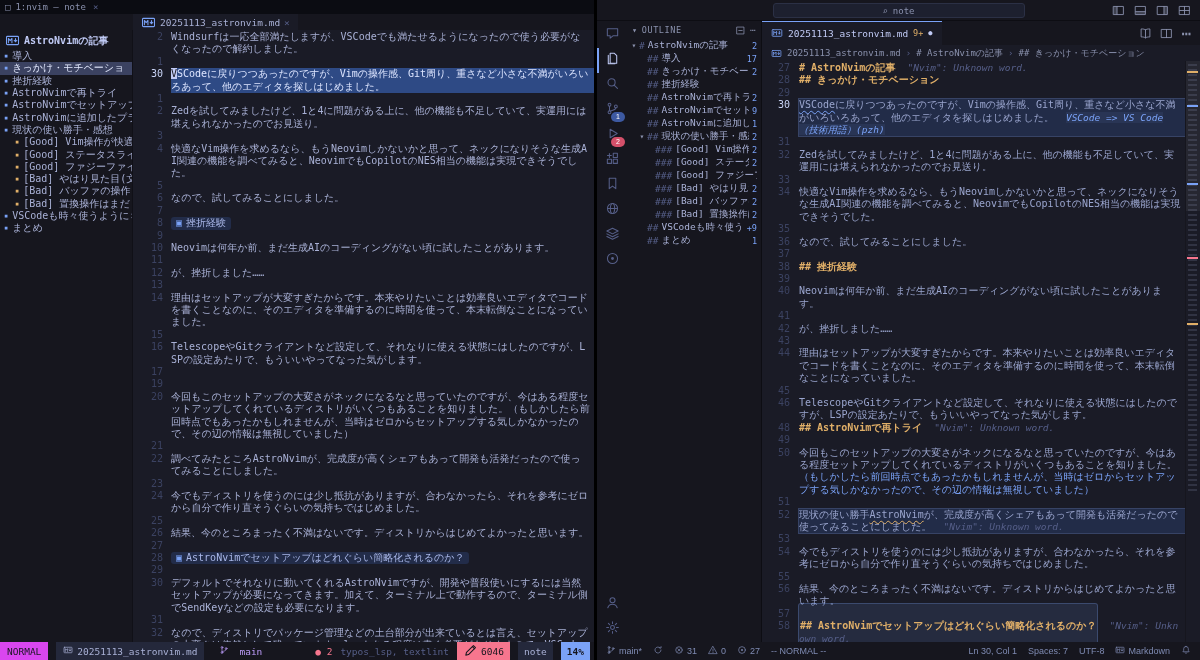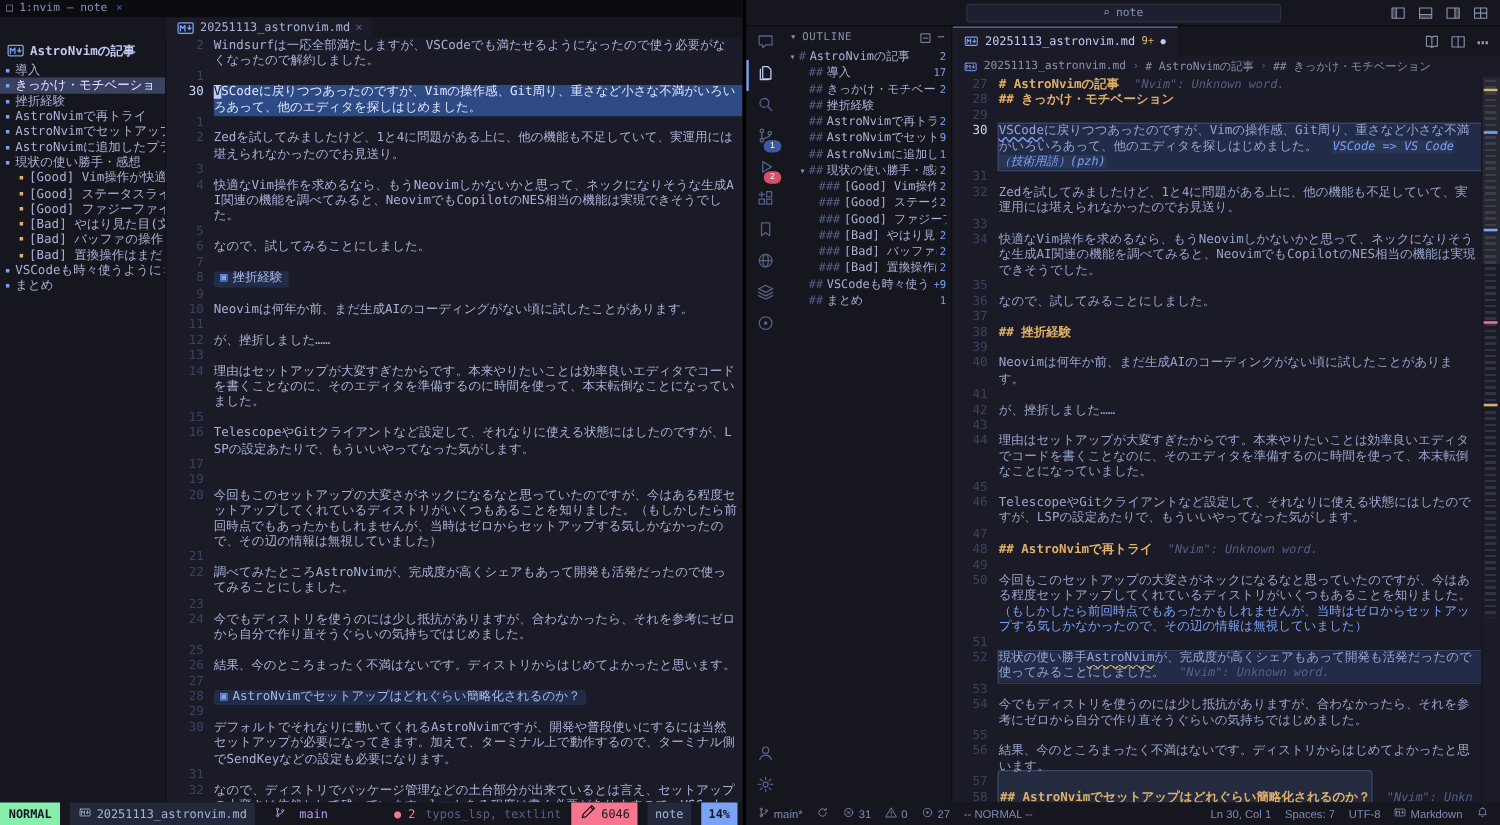--- a/index.html
+++ b/index.html
@@ -28,21 +28,21 @@
   .ln-num{flex:none;width:30px;text-align:right;padding-right:8px;color:#3b4261;user-select:none;}
   .ln-num.cur{color:#c8d3f5;}
   .ln-txt{flex:1;padding-right:4px;word-break:break-all;white-space:pre-wrap;min-height:12.4px;}
   .ln-txt:empty::before{content:"\00a0";}
   .ln-txt.sel{background:#2e4a85;color:#dde5ff;}
   .cursor-block{background:#c0caf5;color:#16161e;}
   .h-pill{background:#222c49;color:#a9b7e8;padding:0 5px;border-radius:3px;display:inline-block;}
   .h-ic{color:#7aa2f7;margin-right:4px;}
   .nv-status{height:18px;background:#16161e;display:flex;align-items:center;font-size:9.5px;color:#8a91ad;flex:none;gap:8px;padding-right:4px;}
   .nseg{display:flex;align-items:center;gap:4px;padding:0 7px;height:100%;}
-  .nseg.mode{background:#86efac;color:#16161e;font-weight:bold;}
+  .nseg.mode{background:#d946ef;color:#16161e;font-weight:normal;}
   .nseg.fname{background:#24283b;color:#a9b1d6;}
   .nseg.branch{color:#bb9af7;gap:10px;}
   .nseg svg{width:10px;height:10px;}
   .nv-right{margin-left:auto;display:flex;align-items:center;height:100%;gap:8px;}
   .diag-red{color:#f7768e;}
   .lsp{color:#565f89;}
   .pill-red{background:#f7768e;color:#16161e;display:flex;align-items:center;gap:3px;padding:0 6px;height:100%;}
   .pill-dark{background:#24283b;color:#a9b1d6;display:flex;align-items:center;gap:3px;padding:0 6px;height:100%;}
   .pill-blue{background:#7aa2f7;color:#16161e;display:flex;align-items:center;padding:0 6px;height:100%;font-weight:bold;}
 
@@ -743,24 +743,20 @@
               </div>
               <div class="ln-row">
                 <span class="vl-num">45</span>
                 <span class="vl-txt"></span>
               </div>
               <div class="ln-row">
                 <span class="vl-num">46</span>
                 <span class="vl-txt"><span class="seg">TelescopeやGitクライアントなど設定して、それなりに使える状態にはしたのですが、LSPの設定あたりで、もういいやってなった気がします。</span></span>
               </div>
               <div class="ln-row">
-                <span class="vl-num">47</span>
-                <span class="vl-txt"></span>
-              </div>
-              <div class="ln-row">
                 <span class="vl-num">48</span>
                 <span class="vl-txt"><span class="seg mh">## AstroNvimで再トライ</span><span class="an dim">"Nvim": Unknown word.</span></span>
               </div>
               <div class="ln-row">
                 <span class="vl-num">49</span>
                 <span class="vl-txt"></span>
               </div>
               <div class="ln-row">
                 <span class="vl-num">50</span>
                 <span class="vl-txt"><span class="seg">今回もこのセットアップの大変さがネックになるなと思っていたのですが、今はある程度セットアップしてくれているディストリがいくつもあることを知りました。</span><span class="seg cy">（もしかしたら前回時点でもあったかもしれませんが、当時はゼロからセットアップする気しかなかったので、その辺の情報は無視していました）</span></span>

